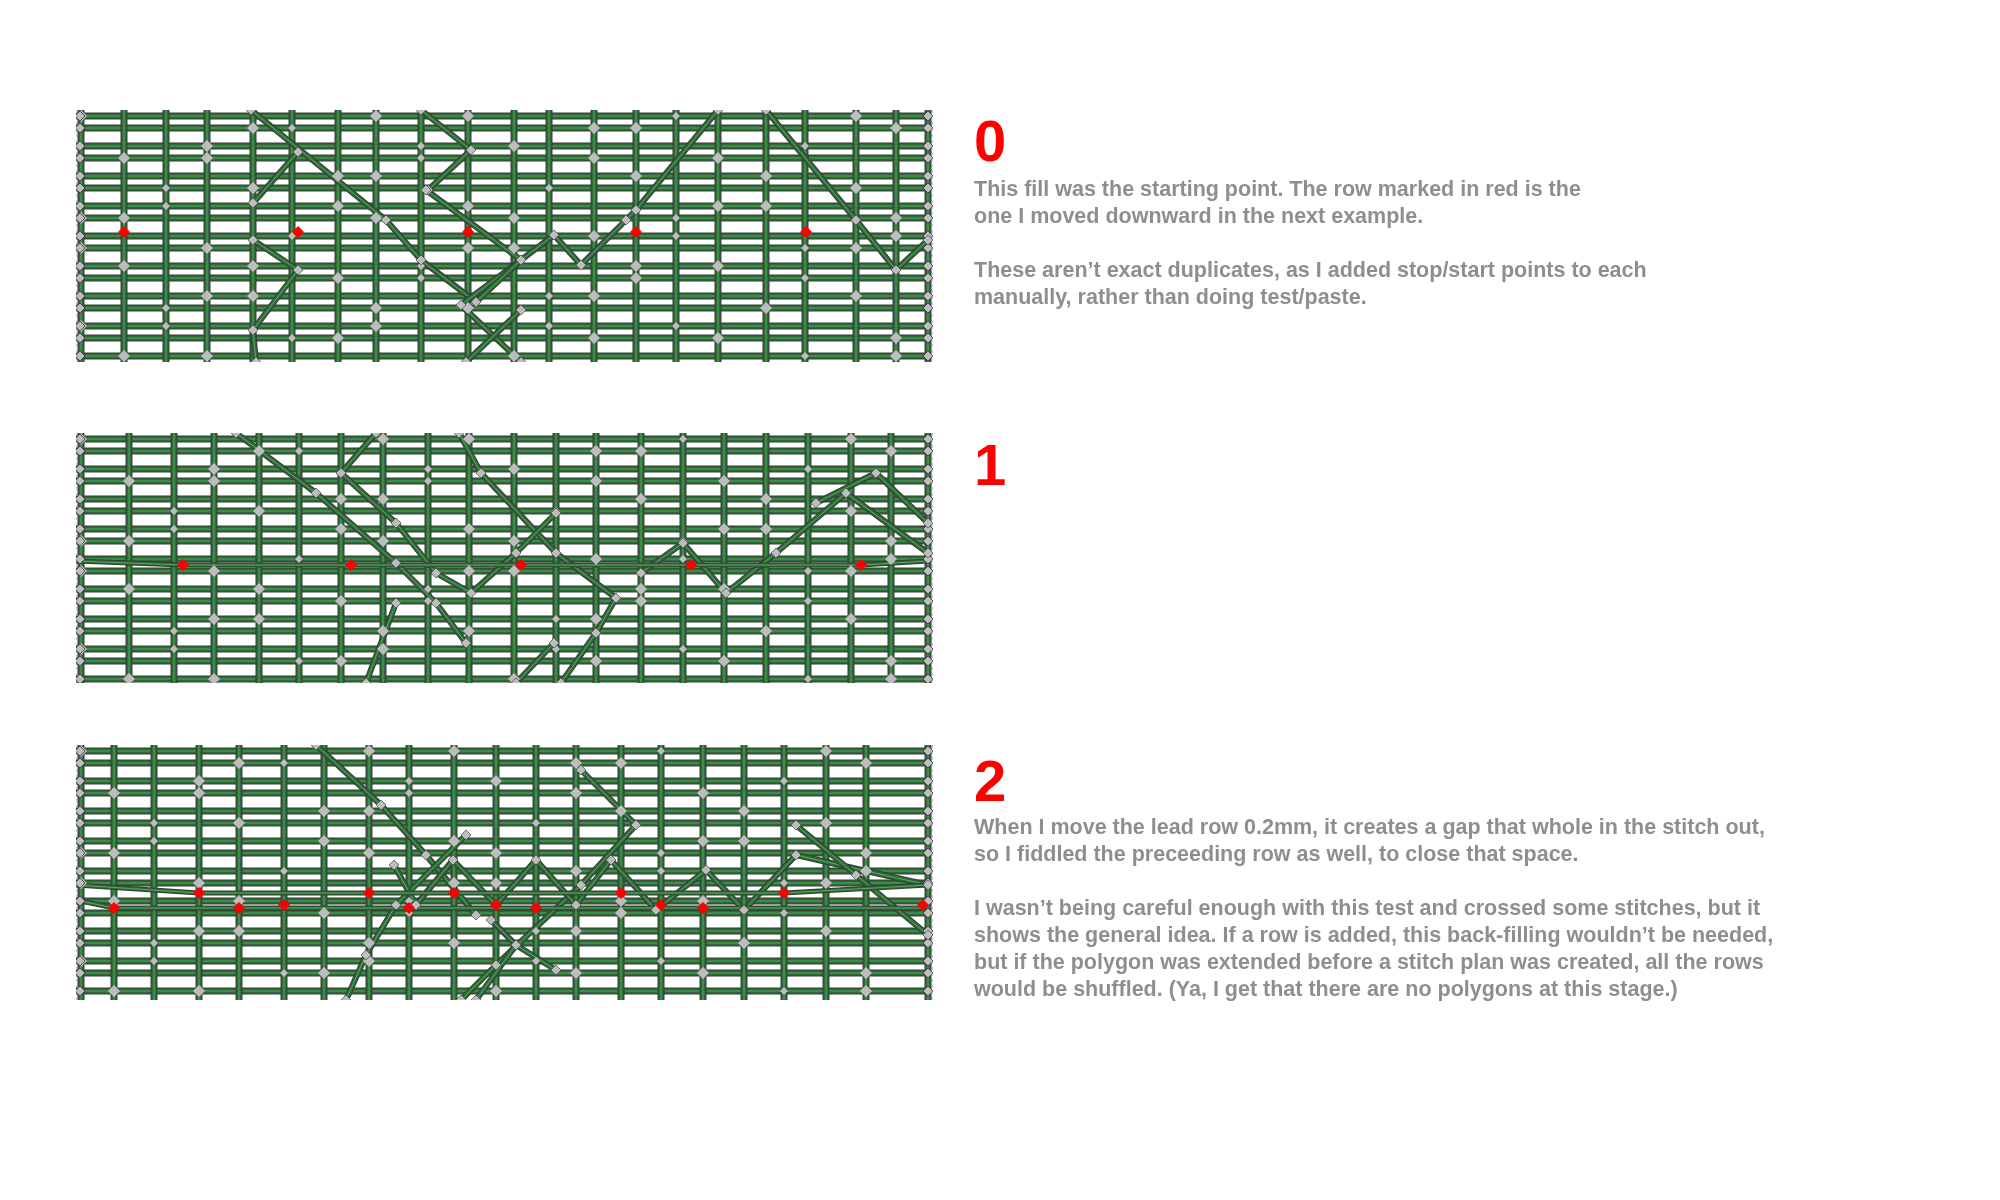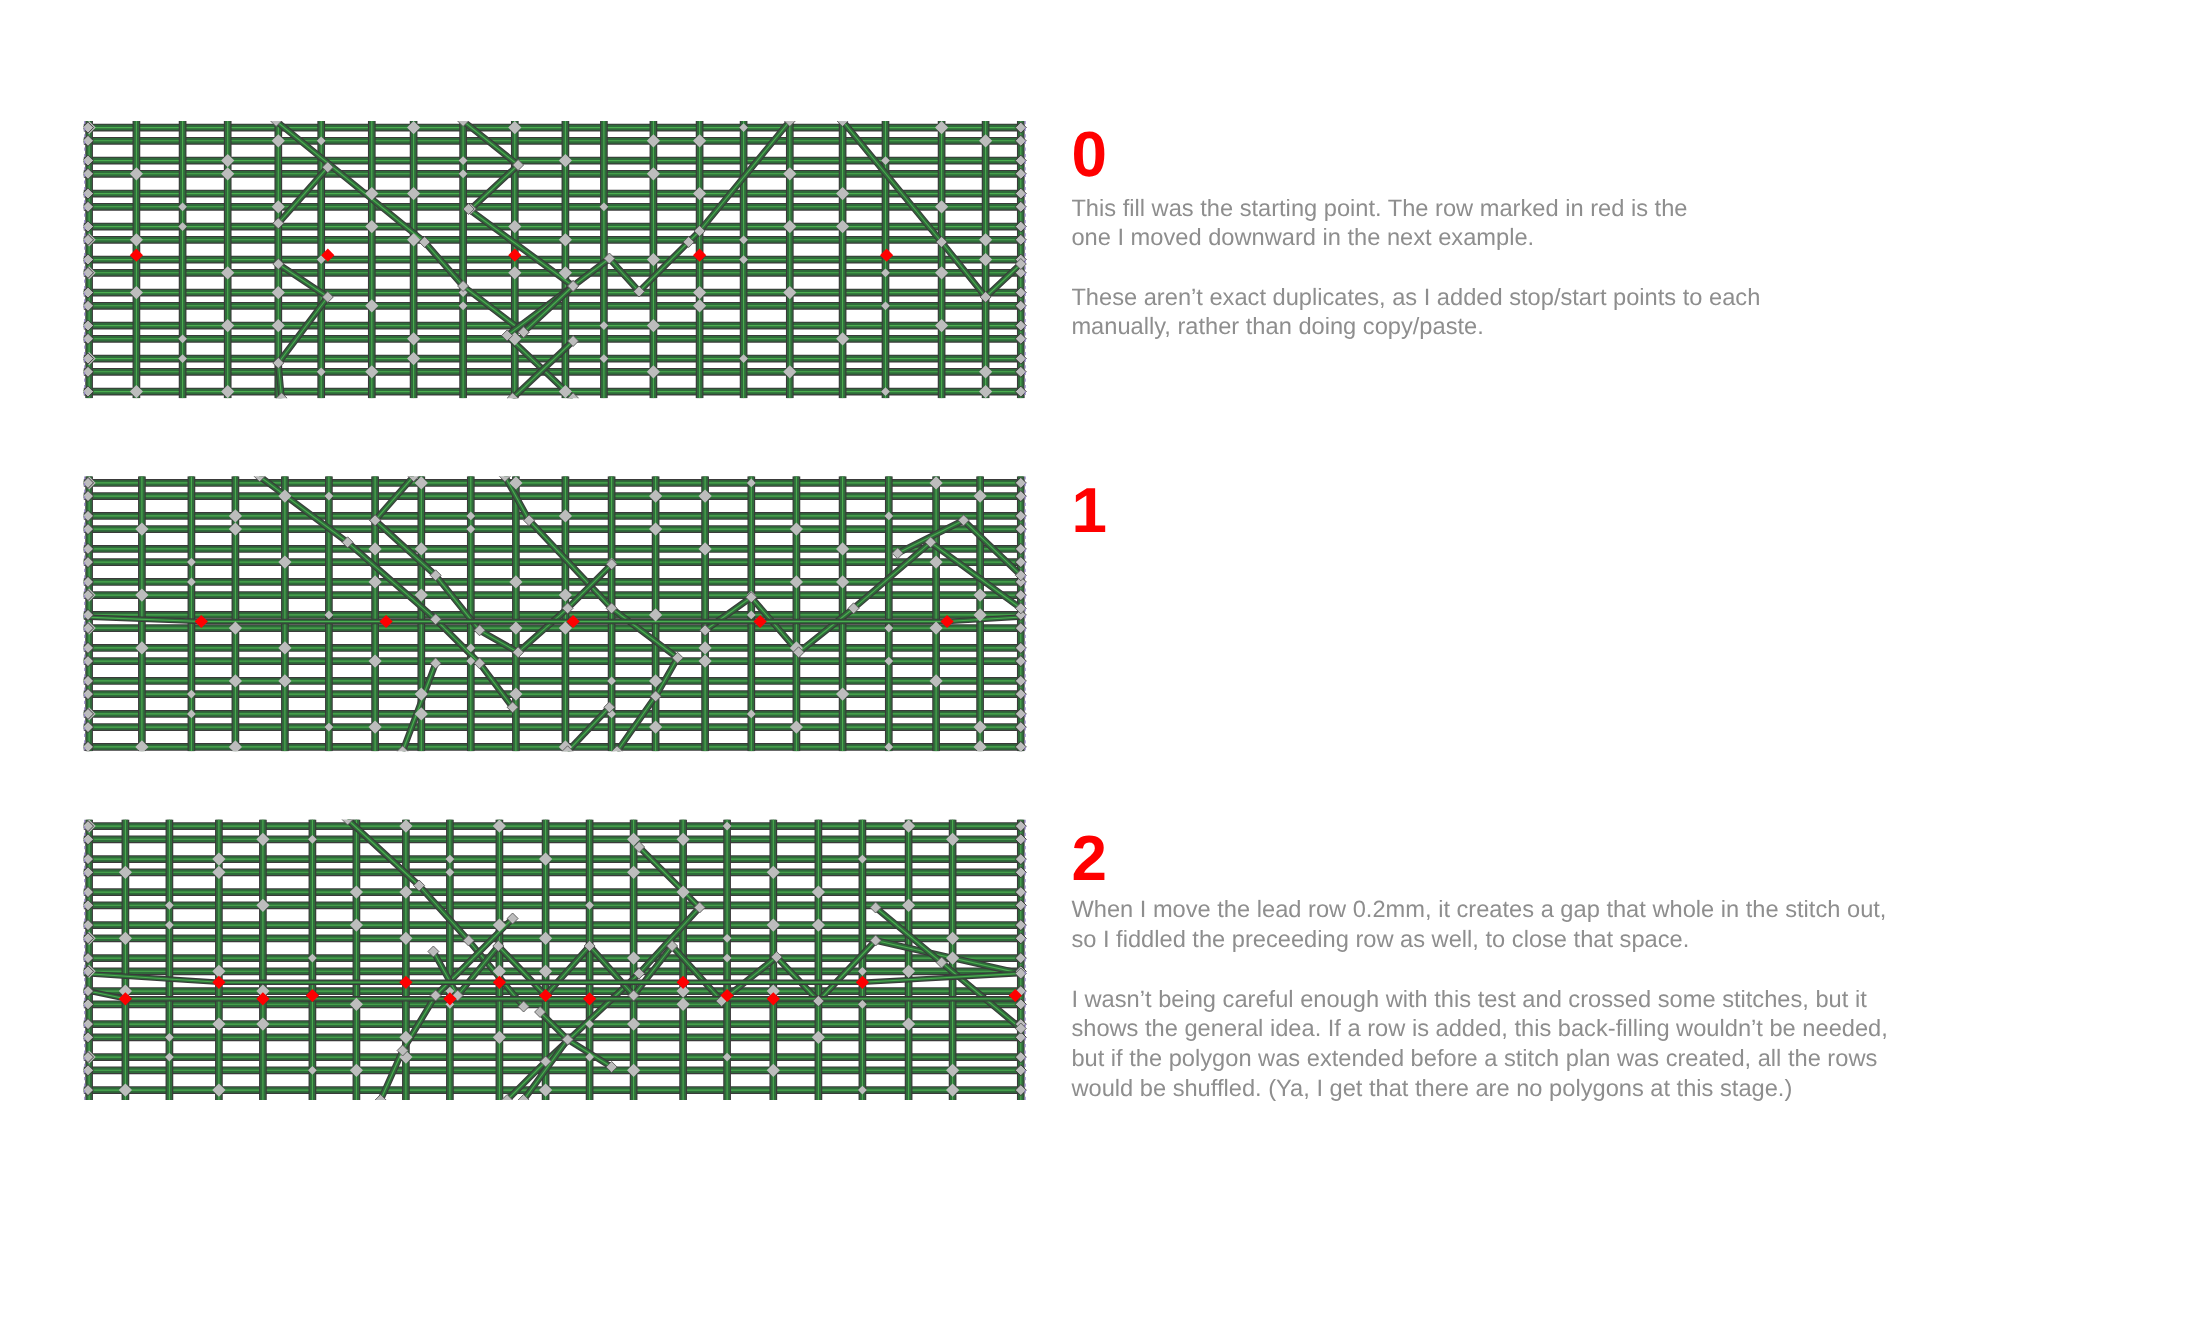--- a/index.html
+++ b/index.html
@@ -3,21 +3,21 @@
 <meta charset="utf-8">
 <style>
   html, body { margin: 0; padding: 0; background: #ffffff; }
   body { width: 2000px; height: 1200px; position: relative; overflow: hidden;
          font-family: "Liberation Sans", "DejaVu Sans", sans-serif; }
   .panel { position: absolute; left: 76px; width: 858px; }
   .panel svg { display: block; }
   .caption { position: absolute; left: 974px; width: 880px; }
   .numeral { color: #ff0000; font-weight: bold; font-size: 58px; line-height: 58px;
              margin: 0; letter-spacing: -1px; }
-  .para { color: #8e8e8e; font-weight: normal; font-size: 21.5px; line-height: 27px;
+  .para { color: #8e8e8e; font-weight: bold; font-size: 21.5px; line-height: 27px;
           margin: 0; white-space: pre-line; }
   .gap { height: 27px; }
 </style>
 </head>
 <body>
 
 <div class="panel" style="top:110px;height:252px;">
   <svg width="858" height="252">
       <g>
         <polyline points="0,6 854,6" fill="none" stroke="#3a3a3a" stroke-width="7" stroke-linejoin="round"></polyline>
@@ -317,21 +317,21 @@
       </g>
     </svg>
 </div>
 <div class="caption" style="top:112px;">
   <p class="numeral">0</p>
   <div style="height:6px"></div>
   <p class="para">This fill was the starting point. The row marked in red is the
 one I moved downward in the next example.</p>
   <div class="gap"></div>
   <p class="para">These aren’t exact duplicates, as I added stop/start points to each
-manually, rather than doing copy/paste.</p>
+manually, rather than doing test/paste.</p>
 </div>
 
 <div class="panel" style="top:433px;height:250px;">
   <svg width="858" height="250">
       <g>
         <polyline points="0,6 854,6" fill="none" stroke="#3a3a3a" stroke-width="7" stroke-linejoin="round"></polyline>
         <polyline points="0,6 854,6" fill="none" stroke="#2f6b3a" stroke-width="5" stroke-linejoin="round"></polyline>
         <polyline points="0,6 854,6" fill="none" stroke="#4caf50" stroke-width="1" stroke-linejoin="round"></polyline>
         <polyline points="0,18 854,18" fill="none" stroke="#3a3a3a" stroke-width="7" stroke-linejoin="round"></polyline>
         <polyline points="0,18 854,18" fill="none" stroke="#2f6b3a" stroke-width="5" stroke-linejoin="round"></polyline>

